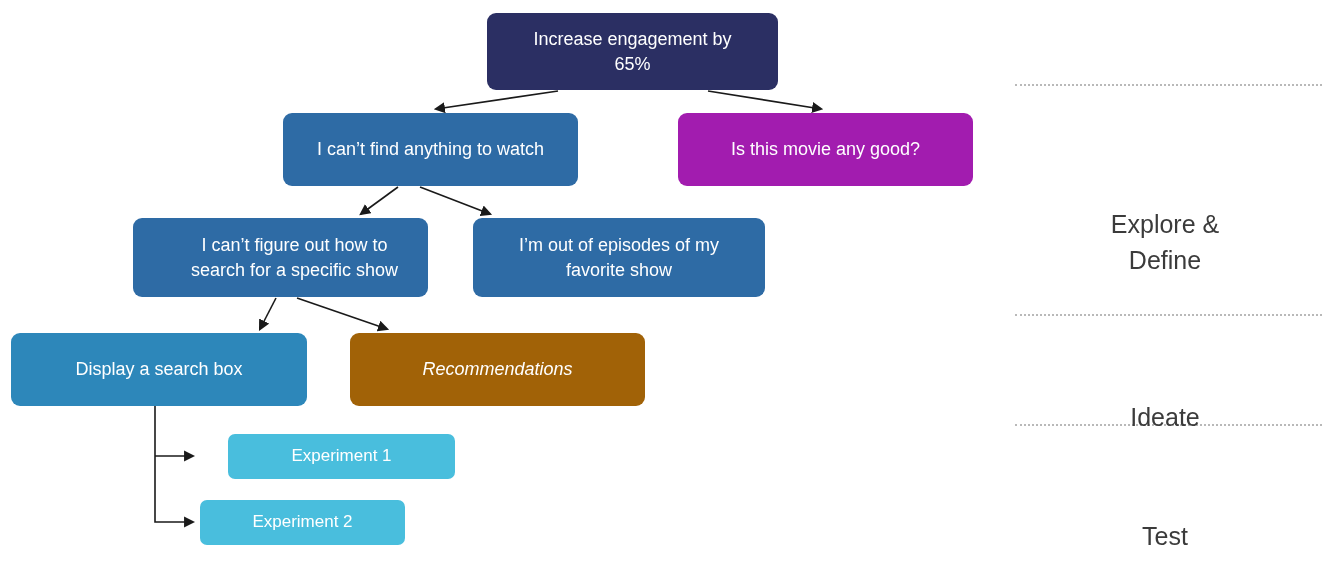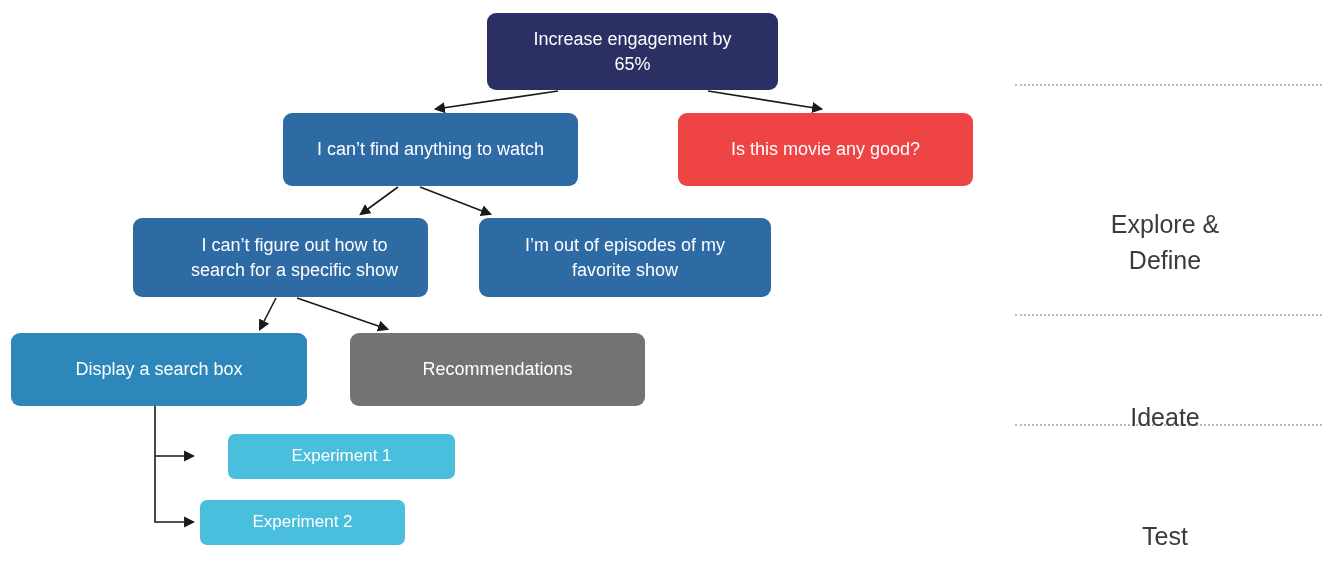--- a/index.html
+++ b/index.html
@@ -33,21 +33,21 @@
     line-height: 1.35;
   }
   .node .inner { display: block; }
 
   .n-goal      { left: 487px; top: 13px;  width: 291px; height: 77px; }
   .n-goal .inner { max-width: 215px; }
   .n-watch     { left: 283px; top: 113px; width: 295px; height: 73px; }
   .n-movie     { left: 678px; top: 113px; width: 295px; height: 73px; }
   .n-search    { left: 133px; top: 218px; width: 295px; height: 79px; }
   .n-search .inner { max-width: 238px; }
-  .n-episodes  { left: 473px; top: 218px; width: 292px; height: 79px; margin-left: 6px; }
+  .n-episodes  { left: 473px; top: 218px; width: 292px; height: 79px; }
   .n-episodes .inner { max-width: 238px; }
   .n-searchbox { left: 11px;  top: 333px; width: 296px; height: 73px; }
   .n-reco      { left: 350px; top: 333px; width: 295px; height: 73px; }
   .n-exp1      { left: 200px; top: 434px; width: 227px; height: 45px; font-size: 17px; border-radius: 7px; margin-left: 28px; }
   .n-exp2      { left: 200px; top: 500px; width: 205px; height: 45px; font-size: 17px; border-radius: 7px; }
 
   .stage-divider {
     position: absolute;
     left: 1015px;
     width: 307px;
@@ -94,37 +94,37 @@
   </svg>
 
   <div class="node n-goal" style="background-color: rgb(43, 47, 99);">
     <span class="inner">Increase engagement by 65%</span>
   </div>
 
   <div class="node n-watch" style="background-color: rgb(46, 107, 165);">
     <span class="inner">I can’t find anything to watch</span>
   </div>
 
-  <div class="node n-movie" style="background-color: #ef4444;">
+  <div class="node n-movie" style="background-color: #a21caf;">
     <span class="inner">Is this movie any good?</span>
   </div>
 
   <div class="node n-search" style="background-color: rgb(46, 107, 165); padding-left: 28px;">
     <span class="inner">I can’t figure out how to search for a specific show</span>
   </div>
 
   <div class="node n-episodes" style="background-color: rgb(46, 107, 165);">
     <span class="inner">I’m out of episodes of my favorite show</span>
   </div>
 
   <div class="node n-searchbox" style="background-color: rgb(45, 135, 186);">
     <span class="inner">Display a search box</span>
   </div>
 
-  <div class="node n-reco" style="background-color: #737373;">
+  <div class="node n-reco" style="background-color: #a16207; font-style: italic;">
     <span class="inner">Recommendations</span>
   </div>
 
   <div class="node n-exp1" style="background-color: rgb(73, 190, 221);">
     <span class="inner">Experiment 1</span>
   </div>
 
   <div class="node n-exp2" style="background-color: rgb(73, 190, 221);">
     <span class="inner">Experiment 2</span>
   </div>

